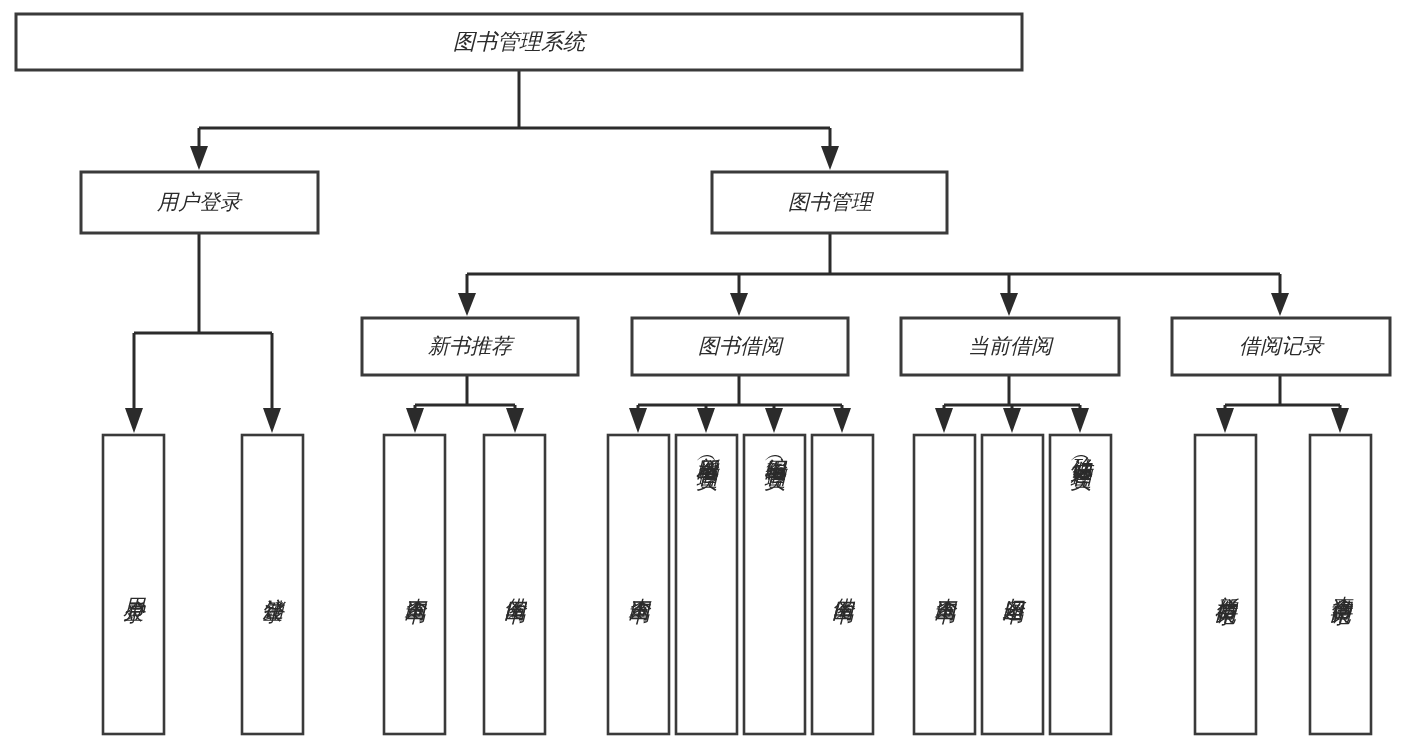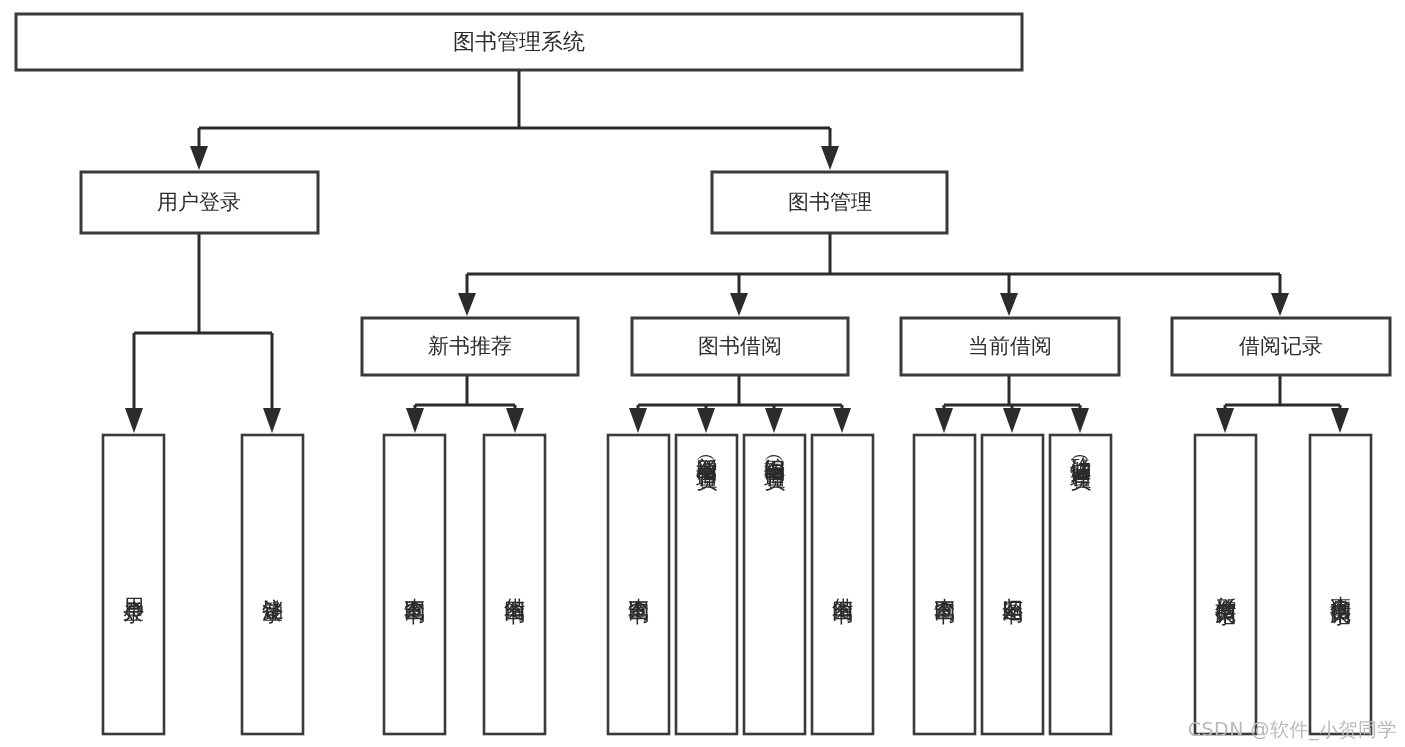--- a/index.html
+++ b/index.html
@@ -10,20 +10,21 @@
   body {
     width: 1405px;
     height: 747px;
     font-family: "Liberation Sans", "DejaVu Sans", sans-serif;
     overflow: hidden;
   }
   #diagram-root {
     position: relative;
     width: 1405px;
     height: 747px;
+    font-style: italic;
   }
   svg.diagram-canvas {
     position: absolute;
     left: 0;
     top: 0;
     width: 1405px;
     height: 747px;
   }
   .node-box {
     fill: #ffffff;
@@ -228,15 +229,14 @@
   <div class="leaf-label" style="left:608px; top:435px; width:61px; height:299px;">查询图书</div>
   <div class="leaf-label top-aligned" style="left:676px; top:440px; width:61px; height:294px;">新增图书（管理员）</div>
   <div class="leaf-label top-aligned" style="left:744px; top:440px; width:61px; height:294px;">编辑图书（管理员）</div>
   <div class="leaf-label" style="left:812px; top:435px; width:61px; height:299px;">借阅图书</div>
   <div class="leaf-label" style="left:914px; top:435px; width:61px; height:299px;">查询图书</div>
   <div class="leaf-label" style="left:982px; top:435px; width:61px; height:299px;">归还图书</div>
   <div class="leaf-label top-aligned" style="left:1050px; top:440px; width:61px; height:294px;">确认归还（管理员）</div>
   <div class="leaf-label" style="left:1195px; top:435px; width:61px; height:299px;">新增借阅记录</div>
   <div class="leaf-label" style="left:1310px; top:435px; width:61px; height:299px;">查询借阅记录</div>
 
-  <div class="watermark">CSDN @软件_小贺同学</div>
 
 </div>
 
 </body></html>

